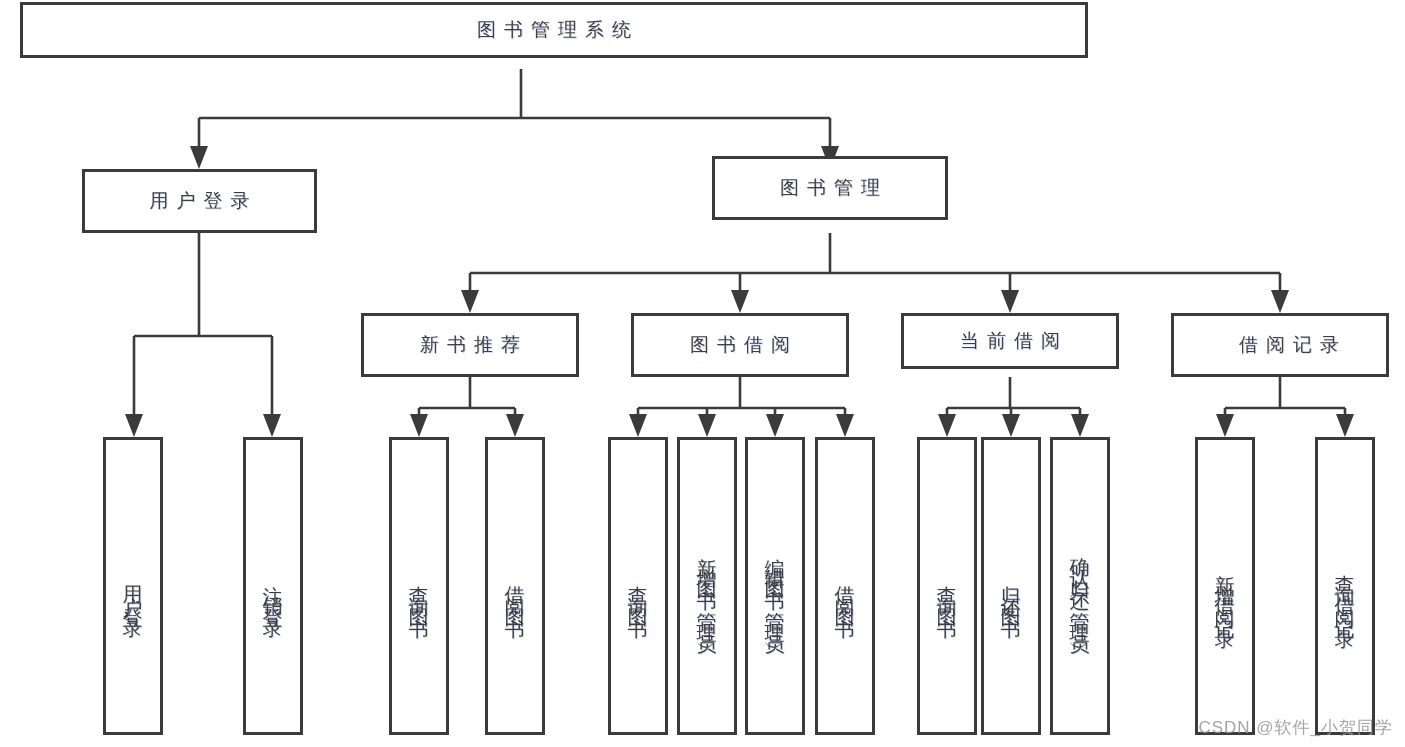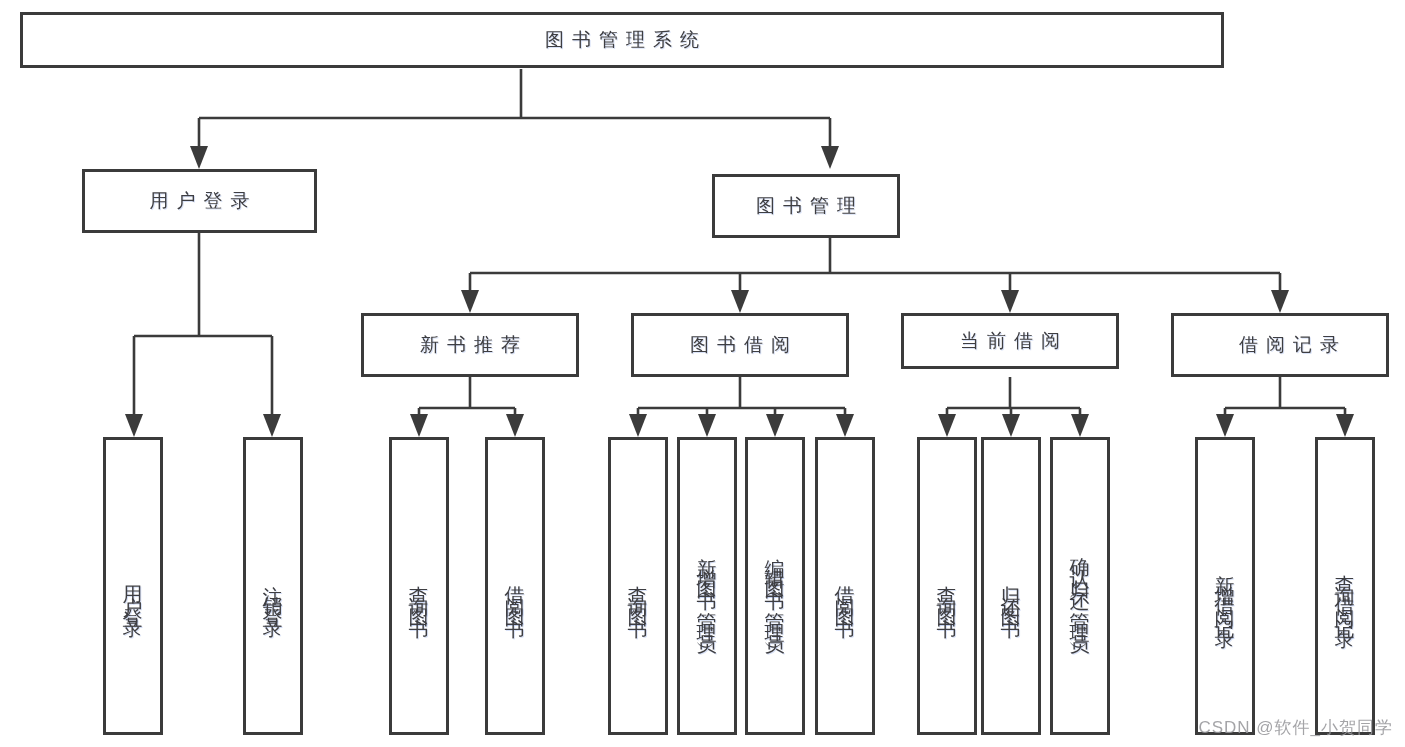--- a/index.html
+++ b/index.html
@@ -101,27 +101,27 @@
       <polygon points="766,414 784,414 775,437"></polygon>
       <polygon points="836,414 854,414 845,437"></polygon>
       <polygon points="938,414 956,414 947,437"></polygon>
       <polygon points="1002,414 1020,414 1011,437"></polygon>
       <polygon points="1071,414 1089,414 1080,437"></polygon>
       <polygon points="1216,414 1234,414 1225,437"></polygon>
       <polygon points="1336,414 1354,414 1345,437"></polygon>
     </svg>
 
   <div id="watermark">CSDN @软件_小贺同学</div>
-<div class="node h" style="left: 20px; top: 12px; width: 1204px; height: 56px; align-items: center;">
+<div class="node h" style="left: 20px; top: 2px; width: 1068px; height: 56px; align-items: center;">
       <span class="label">图书管理系统</span>
     </div>
     <div class="node h" style="left: 82px; top: 169px; width: 235px; height: 64px;">
       <span class="label">用户登录</span>
     </div>
-    <div class="node h" style="left: 712px; top: 174px; width: 188px; height: 64px; align-items: center;">
+    <div class="node h" style="left: 712px; top: 156px; width: 236px; height: 64px; align-items: center;">
       <span class="label">图书管理</span>
     </div>
     <div class="node h" style="left: 361px; top: 313px; width: 218px; height: 64px;">
       <span class="label">新书推荐</span>
     </div>
     <div class="node h" style="left: 631px; top: 313px; width: 218px; height: 64px;">
       <span class="label">图书借阅</span>
     </div>
     <div class="node h" style="left: 901px; top: 313px; width: 218px; height: 56px;">
       <span class="label">当前借阅</span>

